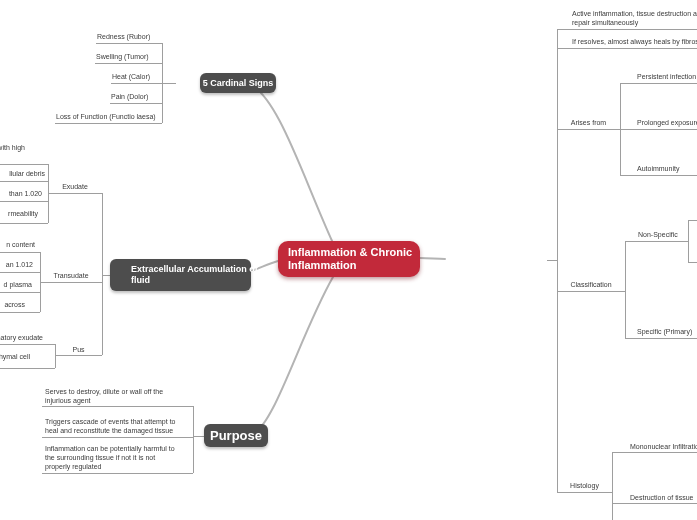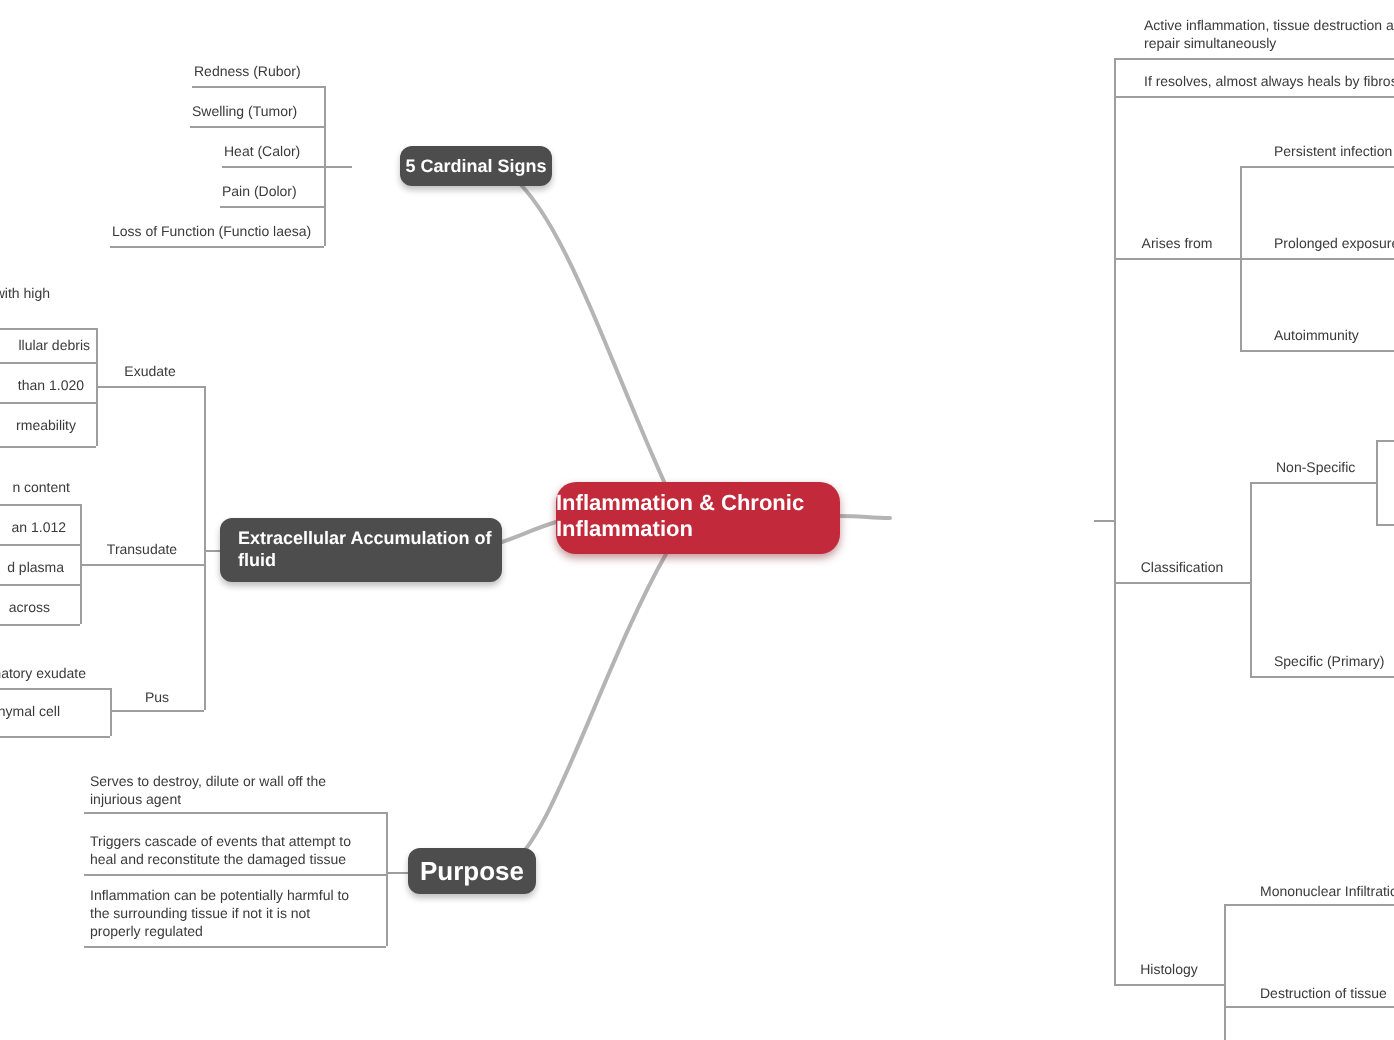--- a/index.html
+++ b/index.html
@@ -18,21 +18,21 @@
     border-radius:6px;font-weight:bold;font-size:9px;line-height:11px;
     box-shadow:0 2px 3px rgba(0,0,0,.25);white-space:pre;
     display:flex;align-items:center;justify-content:center;
   }
   .node.left-align{justify-content:flex-start;}
   #central-node{
     position:absolute;z-index:3;background:#c2293a;color:#ffffff;
     border-radius:10px;font-weight:bold;font-size:11px;line-height:13.5px;
     box-shadow:0 2px 4px rgba(120,20,30,.45);white-space:pre;
     display:flex;align-items:center;justify-content:flex-start;
-    box-sizing:border-box;
+    padding-left:10px;box-sizing:border-box;
   }
 </style>
 </head>
 <body>
 
 <div id="canvas">
 
   <svg id="wires" width="697" height="520" viewBox="0 0 697 520">
 
     <g stroke="#b4b4b4" stroke-width="2" fill="none" stroke-linecap="round">
@@ -98,21 +98,21 @@
       <line x1="612.5" y1="452" x2="612.5" y2="520"></line>
       <line x1="612" y1="452.5" x2="697" y2="452.5"></line>
       <line x1="612" y1="503.5" x2="697" y2="503.5"></line>
     </g>
   </svg>
 
   <div id="central-node" style="left:278px;top:241px;width:142px;height:36px;">Inflammation &amp; Chronic
 Inflammation</div>
 
   <div class="node" style="left:176px;top:73px;width:76px;height:20px;margin-left:24px;">5 Cardinal Signs</div>
-  <div class="node left-align" style="left:110px;top:259px;width:141px;height:32px;padding-left:9px;box-sizing:border-box;">Extracellular Accumulation of
+  <div class="node left-align" style="left:110px;top:259px;width:141px;height:32px;padding-left:21px;box-sizing:border-box;">Extracellular Accumulation of
 fluid</div>
   <div class="node" style="left:204px;top:424px;width:64px;height:23px;font-size:13px;">Purpose</div>
 
   <div class="lbl" style="left:97px;top:32px;">Redness (Rubor)</div>
   <div class="lbl" style="left:96px;top:52px;">Swelling (Tumor)</div>
   <div class="lbl" style="left:112px;top:72px;">Heat (Calor)</div>
   <div class="lbl" style="left:111px;top:92px;">Pain (Dolor)</div>
   <div class="lbl" style="left:56px;top:112px;">Loss of Function (Functio laesa)</div>
 
   <div class="lbl ctr" style="left:48px;top:182px;width:54px;">Exudate</div>

